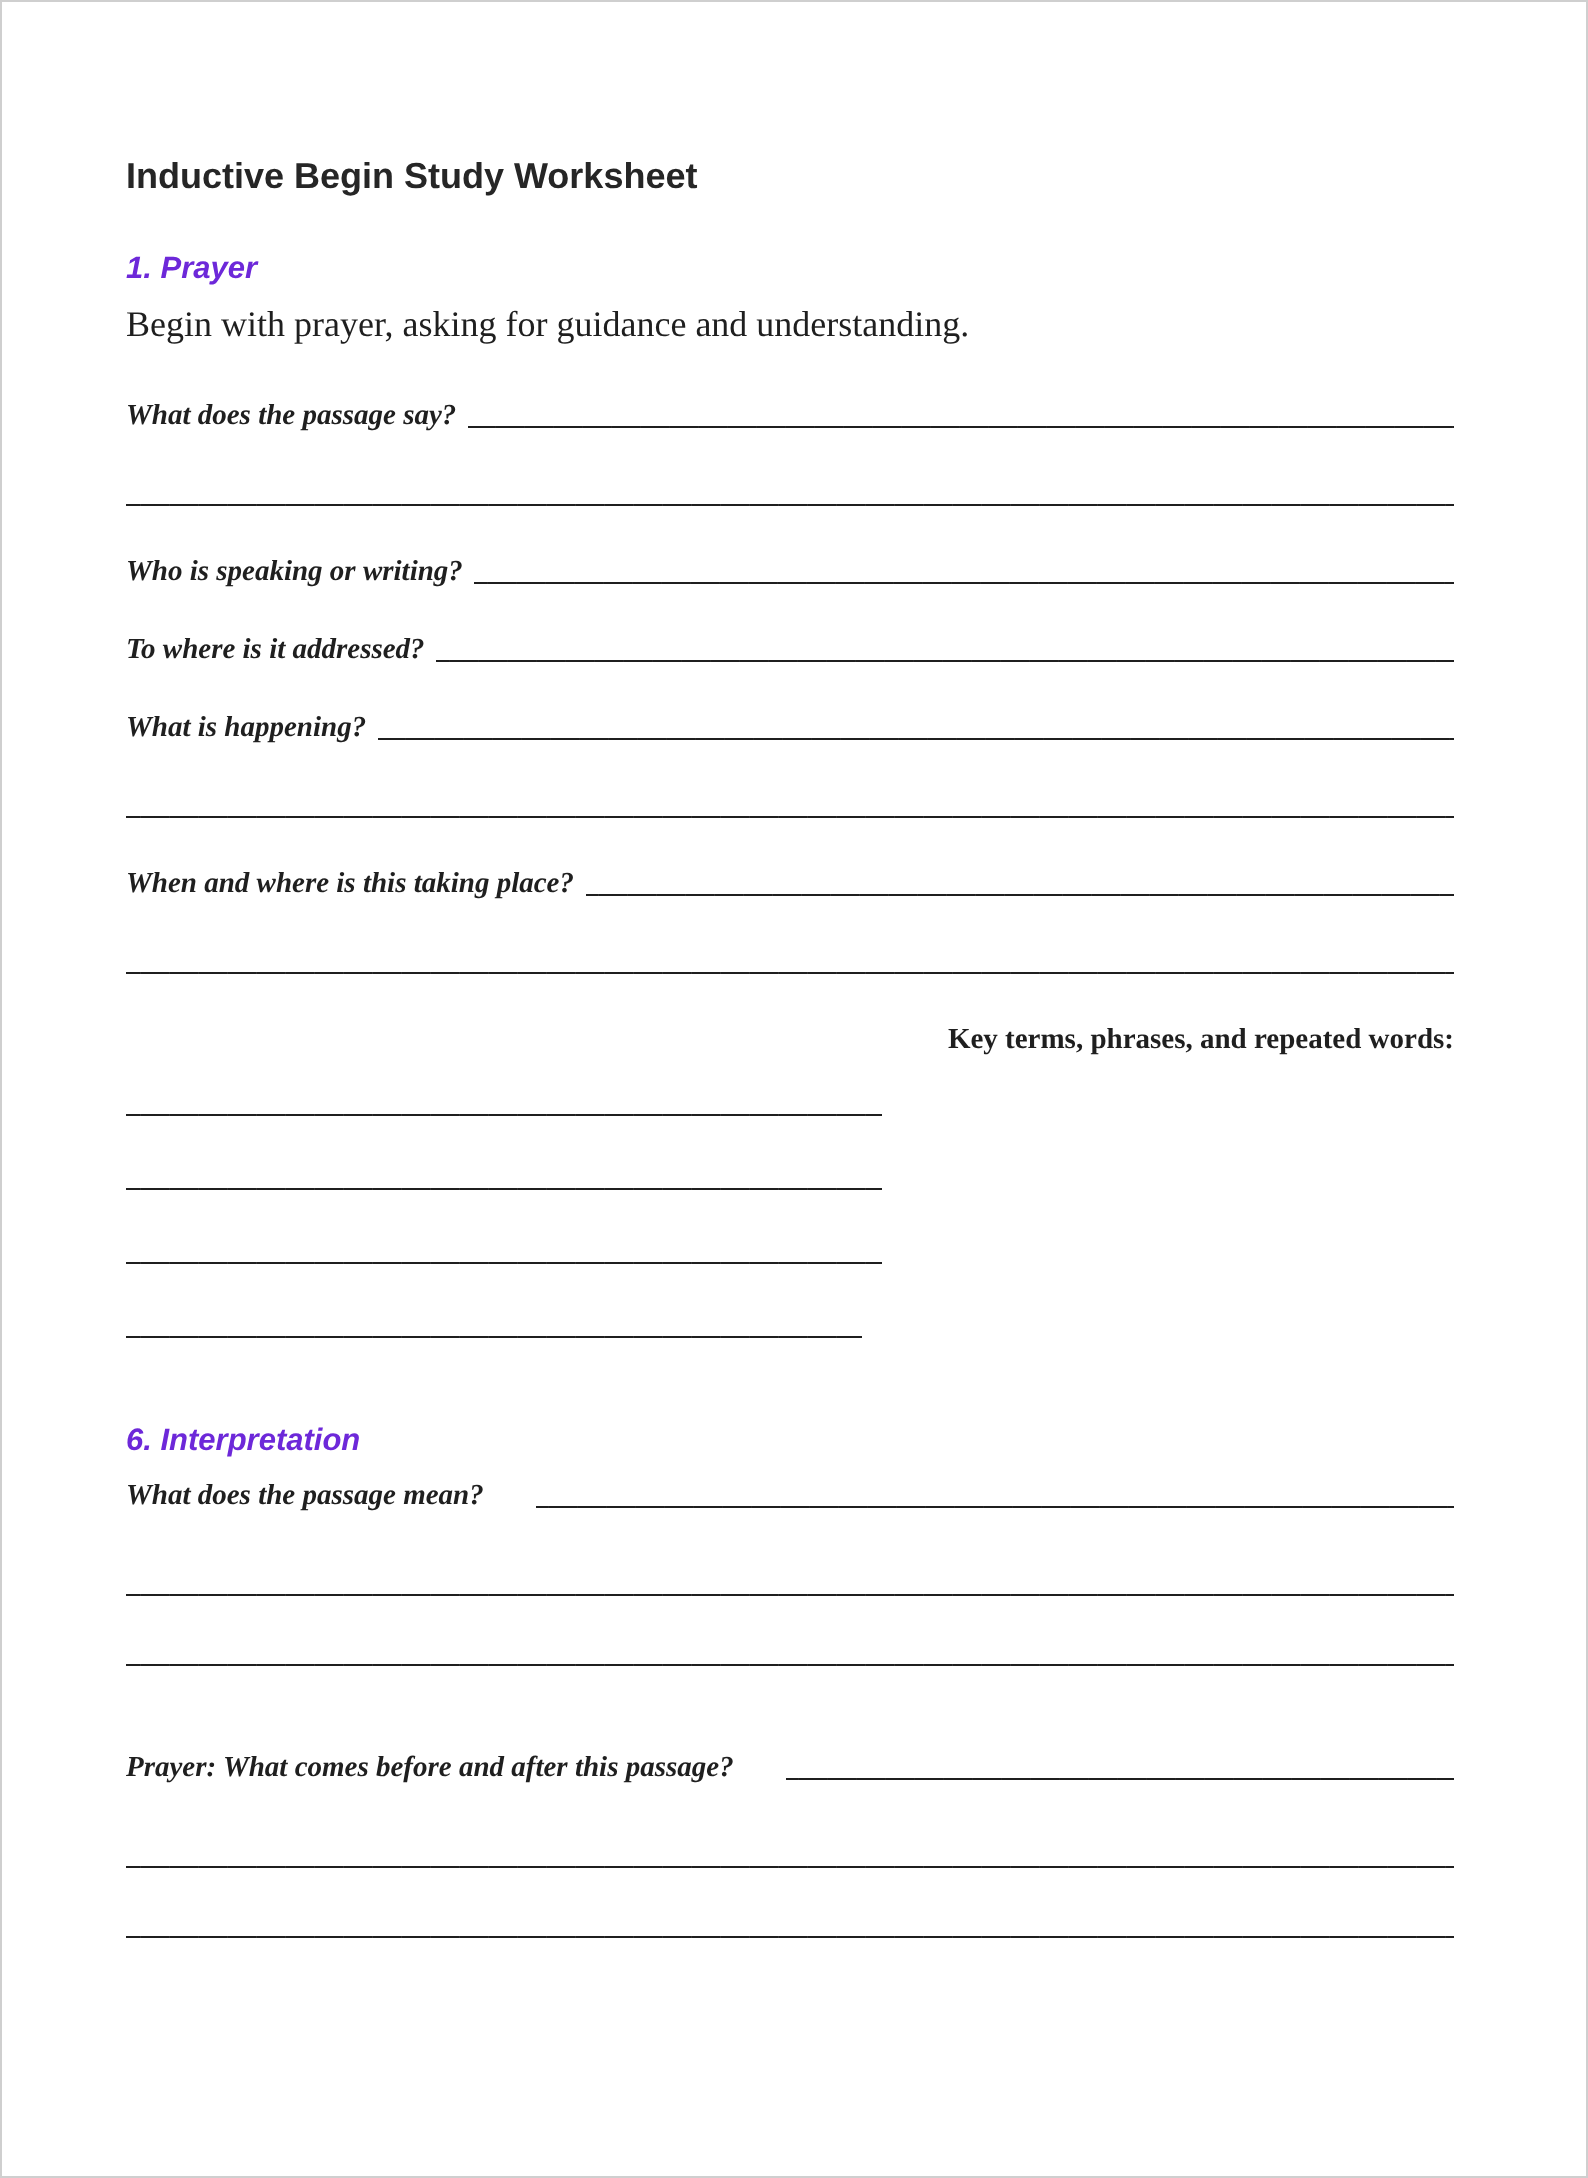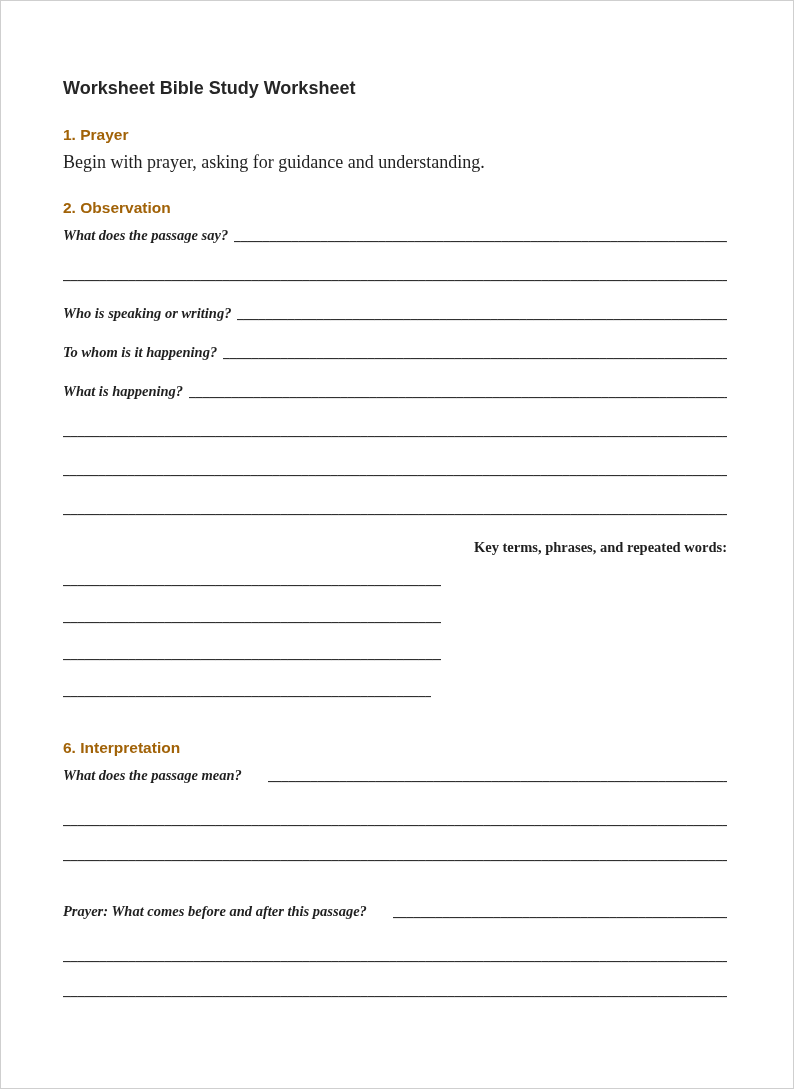--- a/index.html
+++ b/index.html
@@ -23,23 +23,24 @@
     font-weight: 700;
     font-size: 18px;
     color: #262626;
     margin: 0 0 26px 0;
     line-height: 22px;
   }
   .sec-heading {
     font-family: "Liberation Sans", sans-serif;
     font-weight: 700;
     font-size: 15.5px;
-    color: #a16207;
+    color: #6d28d9;
     margin: 0 0 8px 0;
     line-height: 19px;
+    font-style: italic;
   }
   .body-text {
     font-size: 18px;
     line-height: 20px;
     margin: 0 0 26px 0;
   }
   .q-row {
     display: flex;
     align-items: baseline;
     font-size: 14.5px;
@@ -76,50 +77,50 @@
   .mt-38 { margin-top: 38px; }
   .mt-37 { margin-top: 37px; }
   .mb-24 { margin-bottom: 24px; gap: 20px; }
   .mb-15 { margin-bottom: 15px; }
 </style>
 </head>
 <body>
 
 <div class="sheet">
 
-  <h1 class="doc-title">Worksheet Bible Study Worksheet</h1>
+  <h1 class="doc-title">Inductive Begin Study Worksheet</h1>
 
   <h2 class="sec-heading">1. Prayer</h2>
   <p class="body-text">Begin with prayer, asking for guidance and understanding.</p>
 
-  <h2 class="sec-heading">2. Observation</h2>
 
   <div class="q-row">
     <span class="q-label">What does the passage say?</span>
     <span class="q-blank">__________________________________________________________________________________________________________________________________</span>
   </div>
   <div class="blank-line">__________________________________________________________________________________________________________________________________</div>
 
   <div class="q-row mt-18">
     <span class="q-label">Who is speaking or writing?</span>
     <span class="q-blank">__________________________________________________________________________________________________________________________________</span>
   </div>
 
   <div class="q-row">
-    <span class="q-label">To whom is it happening?</span>
+    <span class="q-label">To where is it addressed?</span>
     <span class="q-blank">__________________________________________________________________________________________________________________________________</span>
   </div>
 
   <div class="q-row">
     <span class="q-label">What is happening?</span>
     <span class="q-blank">__________________________________________________________________________________________________________________________________</span>
   </div>
   <div class="blank-line">__________________________________________________________________________________________________________________________________</div>
 
   <div class="q-row">
+    <span class="q-label">When and where is this taking place?</span>
     <span class="q-blank">__________________________________________________________________________________________________________________________________</span>
   </div>
   <div class="blank-line">__________________________________________________________________________________________________________________________________</div>
 
   <p class="label-solo">Key terms, phrases, and repeated words:</p>
   <div class="blank-line blank-half key-line">__________________________________________________________________________________________________________________________________</div>
   <div class="blank-line blank-half key-line">__________________________________________________________________________________________________________________________________</div>
   <div class="blank-line blank-half key-line">__________________________________________________________________________________________________________________________________</div>
   <div class="blank-line blank-half-last key-line">__________________________________________________________________________________________________________________________________</div>
 

